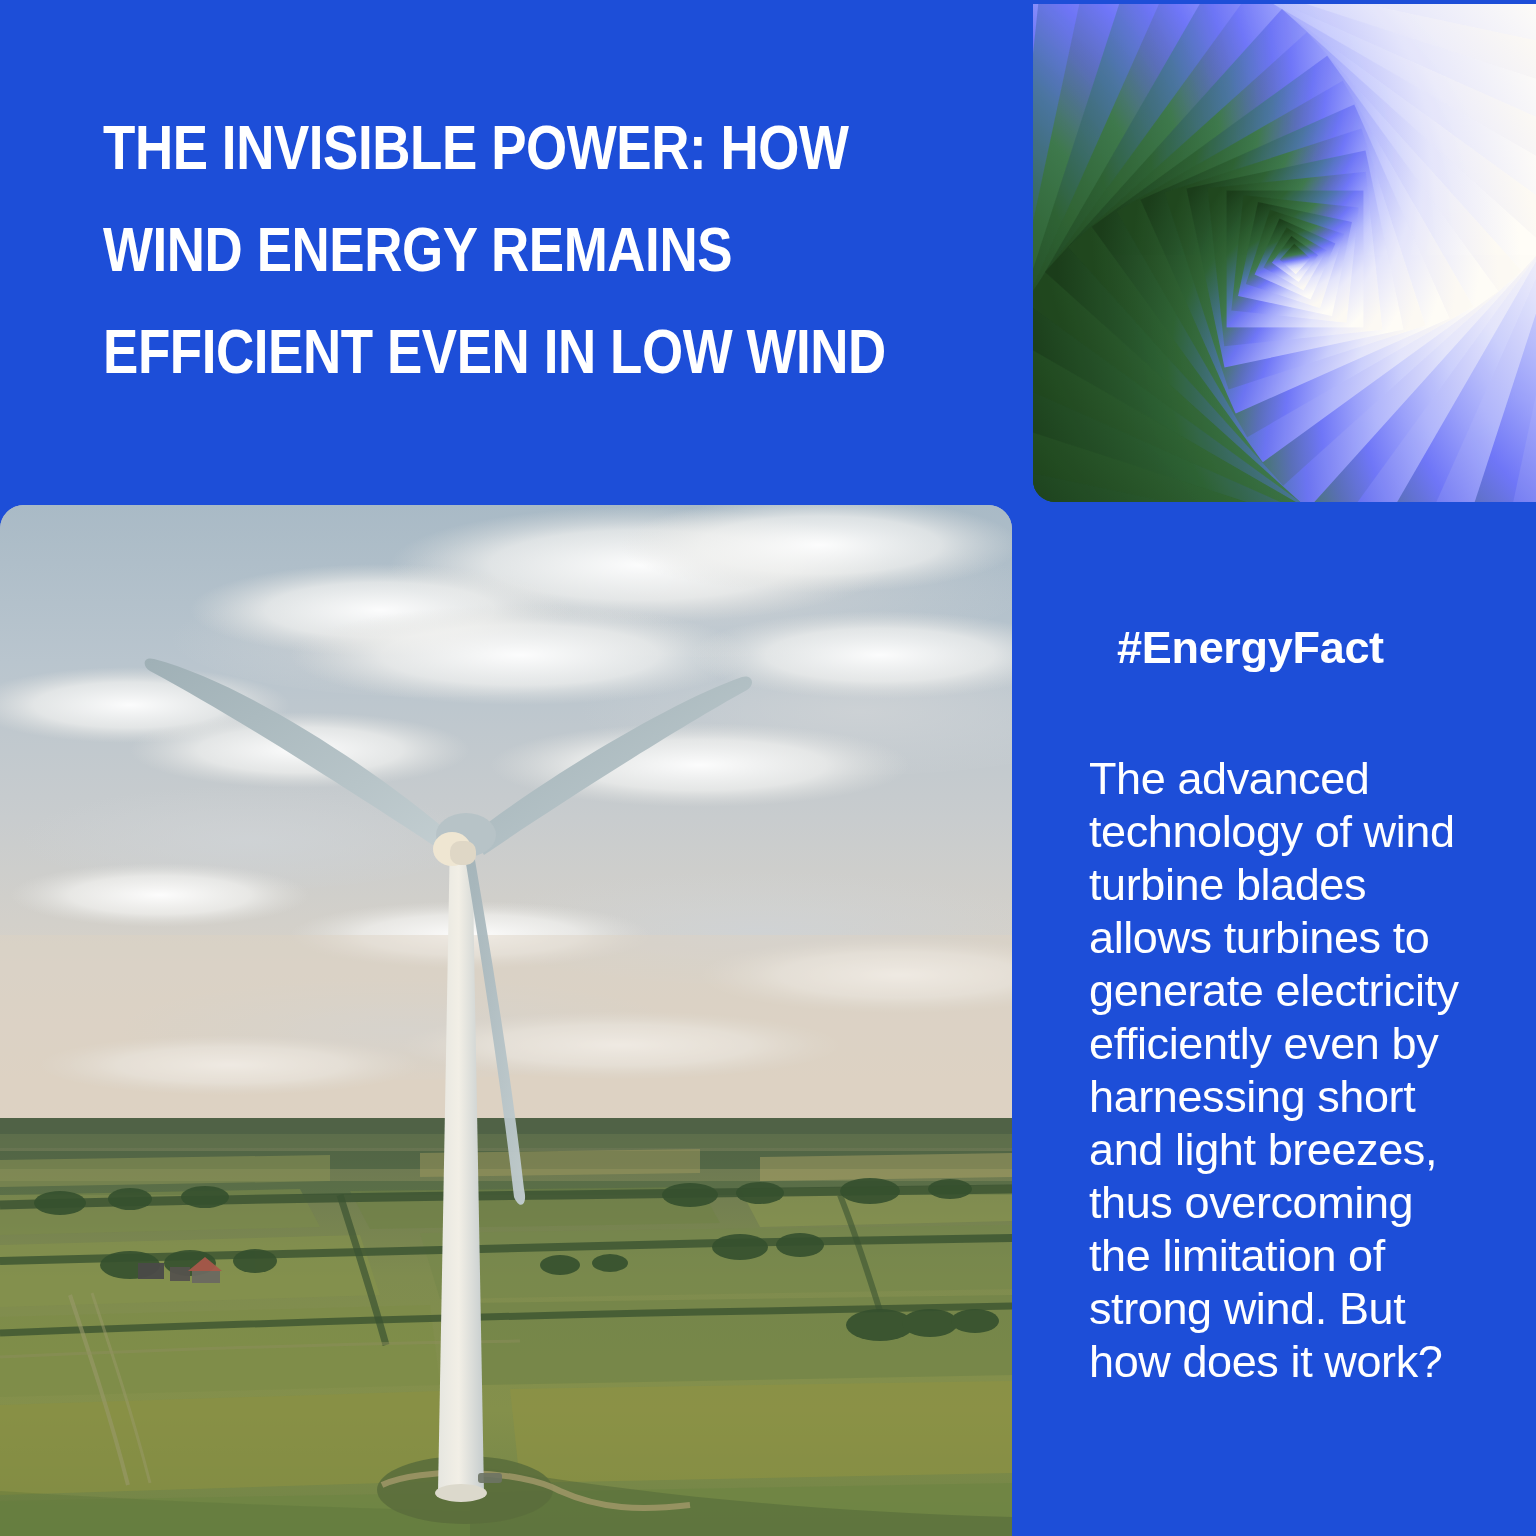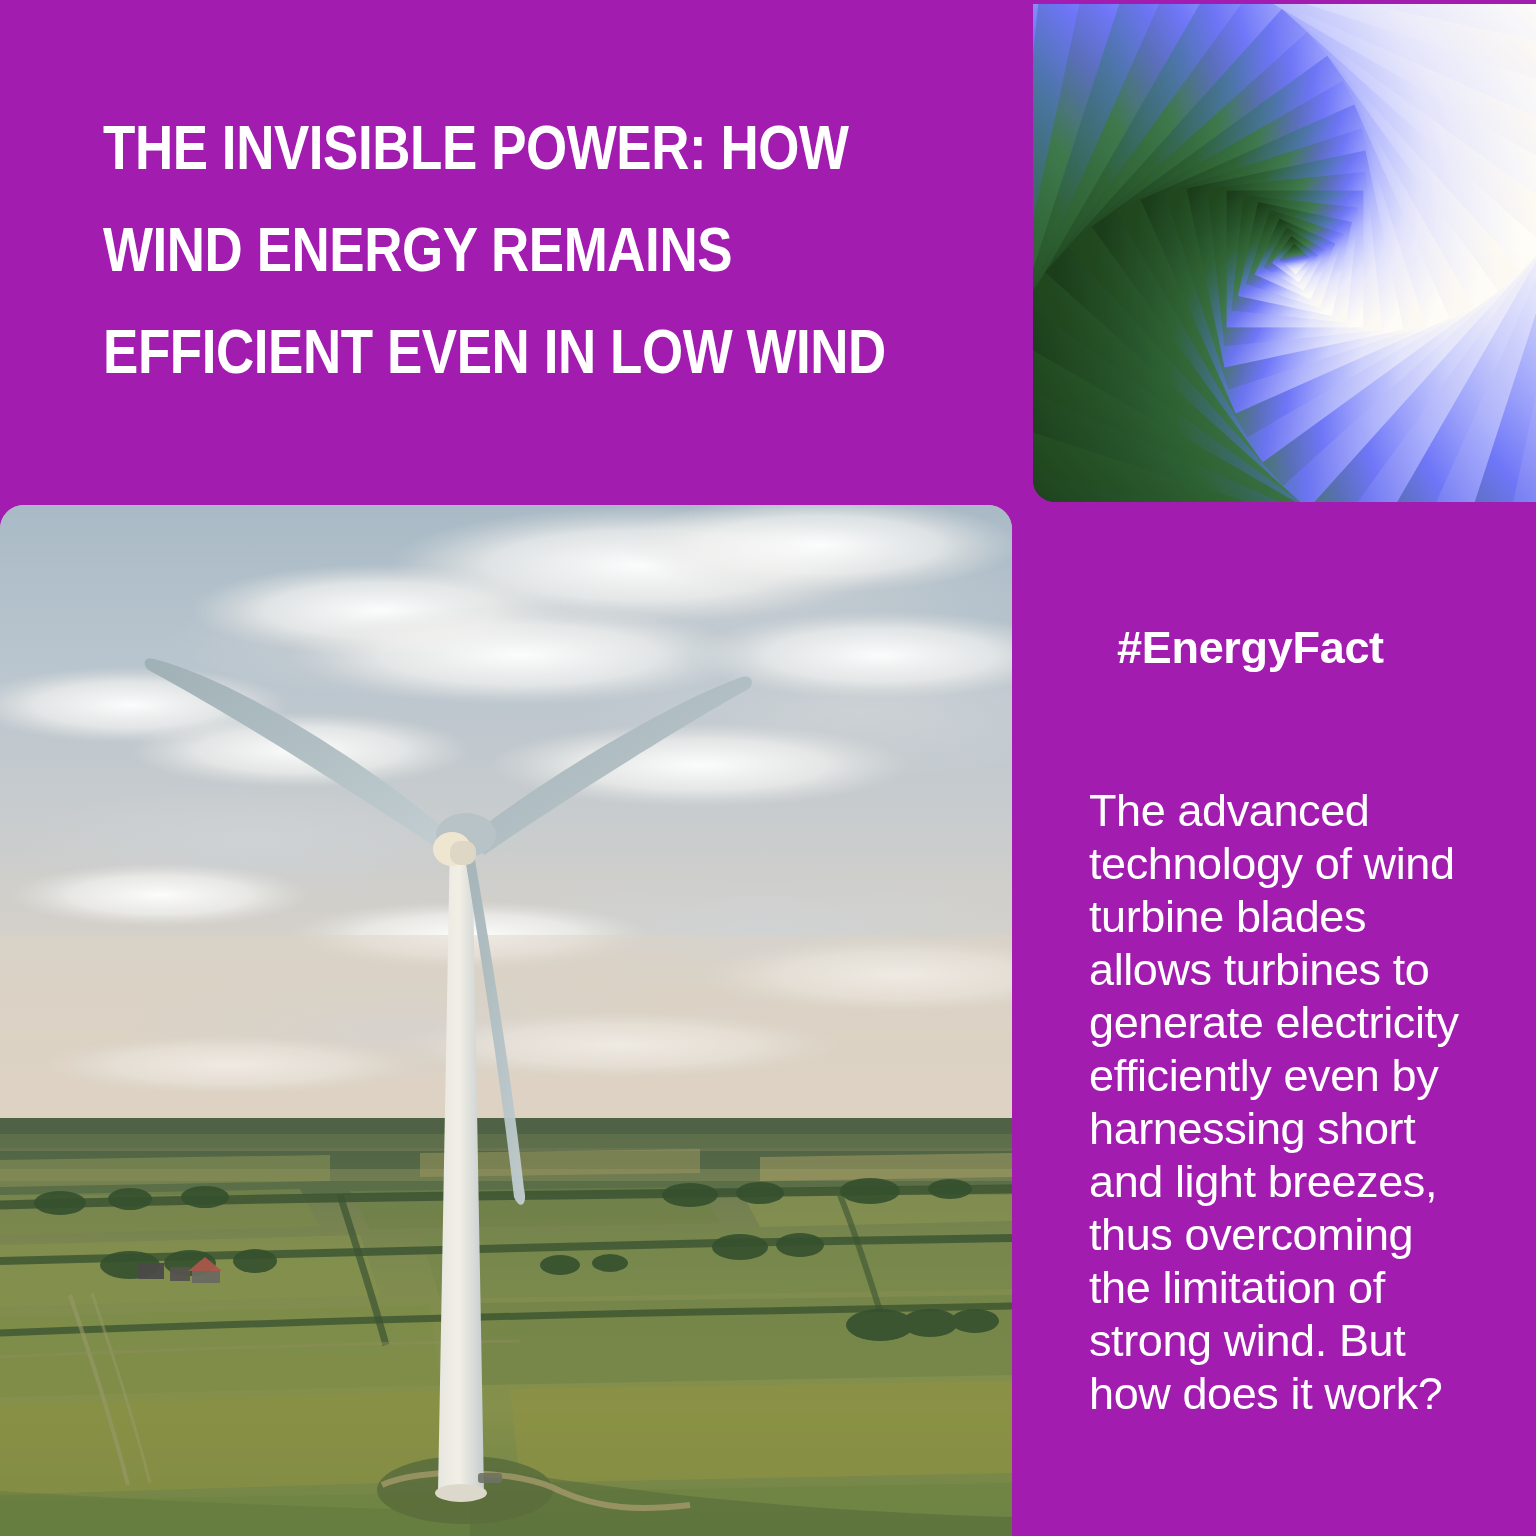--- a/index.html
+++ b/index.html
@@ -7,21 +7,21 @@
     width:1536px;height:1536px;
     background:#41a04a;
     font-family:"Liberation Sans","DejaVu Sans",sans-serif;
     overflow:hidden;
     position:relative;
   }
 
   
   .poster{
     position:absolute;inset:0;
-    background:#a21caf;
+    background:#1d4ed8;
   }
 
   
   .title-block{
     position:absolute;
     left:103px; top:96px; width:840px;
   }
   .title-line{
     color:#ffffff;
     font-family:"Liberation Sans","DejaVu Sans",sans-serif;
@@ -64,21 +64,21 @@
   }
   .fact-tag{
     color:#ffffff;
     font-weight:700;
     font-size:45px;
     line-height:56px;
     letter-spacing:-0.3px;
     margin-left:28px;
   }
   .fact-body{
-    margin-top:108px;
+    margin-top:76px;
     color:#ffffff;
     font-weight:400;
     font-size:45px;
     line-height:53px;
     letter-spacing:-0.4px;
     width:395px;
   }
 </style>
 </head>
 <body>

